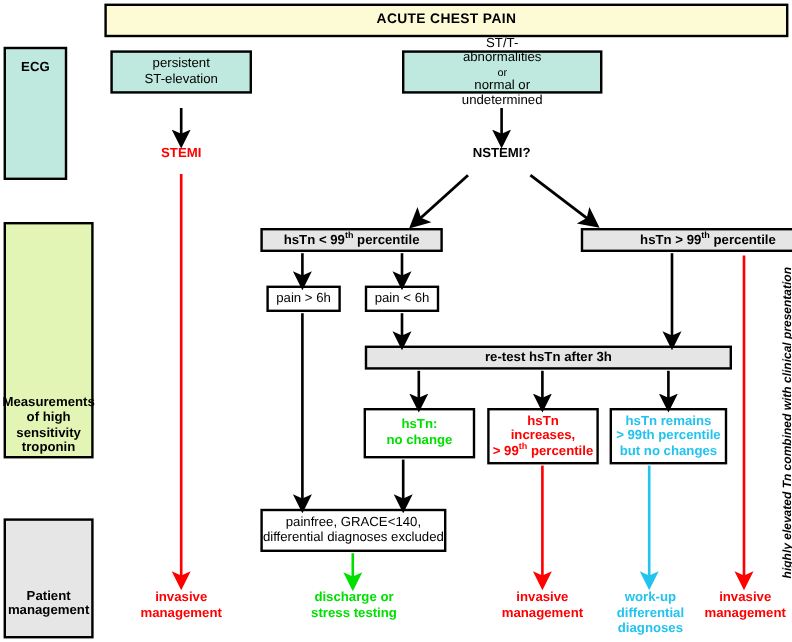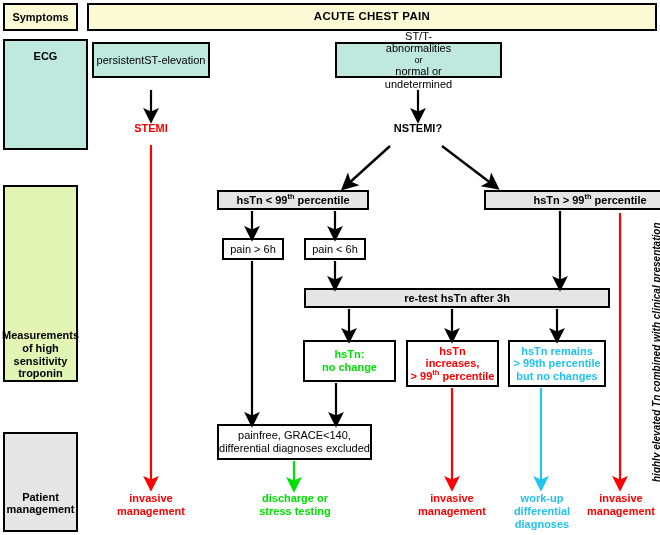--- a/index.html
+++ b/index.html
@@ -81,45 +81,42 @@
     justify-content:center;
     flex-direction:column;
   }
   .splitbox > span{display:inline-block;}
 </style>
 </head>
 <body>
 
 <div id="canvas">
 
-  <div class="box lane lane-symptoms" style="left:3px;top:3px;width:75px;height:28px;">
-    <span>Symptoms</span>
-  </div>
-
-  <div class="box lane lane-ecg" style="left:3px;top:39px;width:85px;height:111px;align-items:flex-start;padding-top:9px;">
+
+  <div class="box lane lane-ecg" style="left:3px;top:39px;width:53px;height:111px;align-items:flex-start;padding-top:9px;">
     <span>ECG</span>
   </div>
 
   <div class="box lane lane-meas" style="left:3px;top:185px;width:75px;height:197px;flex-direction:column;justify-content:flex-end;">
     <span>Measurements</span>
     <span>of high</span>
     <span>sensitivity</span>
     <span>troponin</span>
   </div>
 
   <div class="box lane lane-mgmt" style="left:3px;top:432px;width:75px;height:100px;flex-direction:column;justify-content:flex-end;padding-bottom:14px;">
     <span>Patient</span>
     <span>management</span>
   </div>
 
   <div class="box banner" style="left:87px;top:3px;width:570px;height:28px;">
     <span>ACUTE CHEST PAIN</span>
   </div>
 
-  <div class="box ecgbox" style="left:92px;top:42px;width:118px;height:36px;flex-direction:row;">
+  <div class="box ecgbox" style="left:92px;top:42px;width:118px;height:36px;flex-direction:column;">
     <span>persistent</span>
     <span>ST-elevation</span>
   </div>
 
   <div class="box ecgbox splitbox" style="left:335px;top:42px;width:167px;height:36px;">
     <span style="display:flex;flex-direction:column;">
       <span>ST/T-</span>
       <span>abnormalities</span>
     </span>
     <span class="or-word">or</span>

